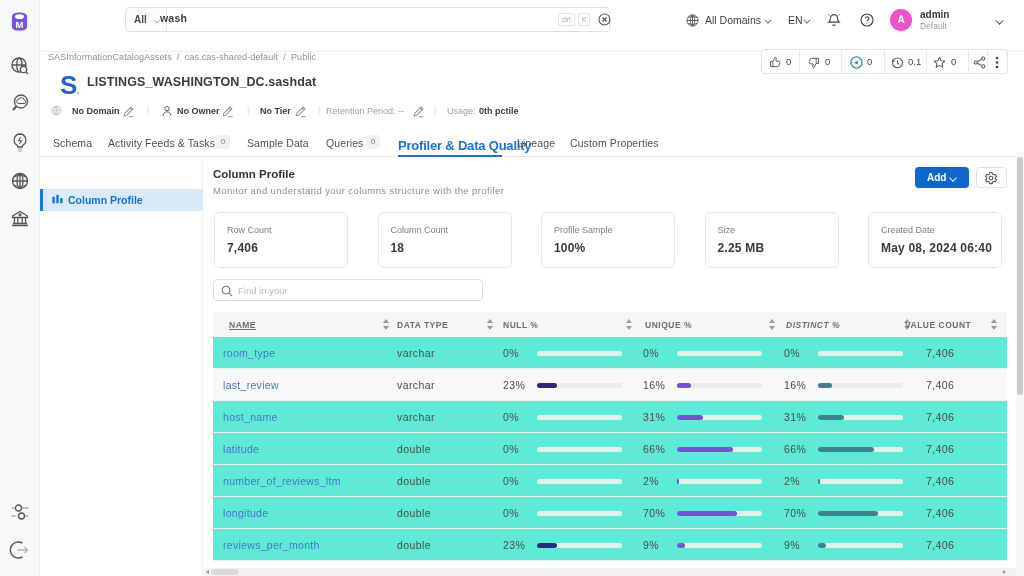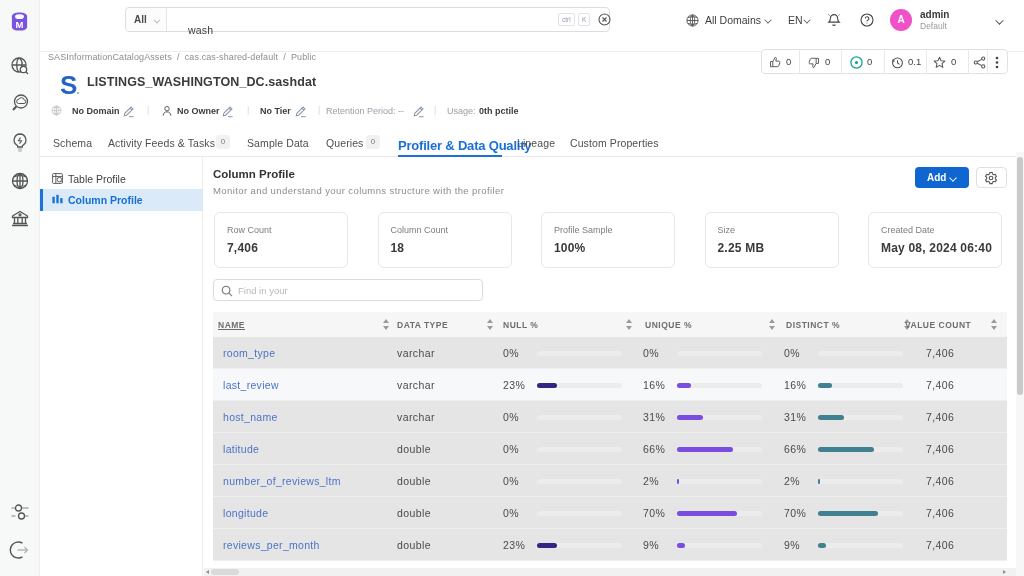--- a/index.html
+++ b/index.html
@@ -4,21 +4,21 @@
 * { margin:0; padding:0; box-sizing:border-box; }
 html,body { width:1024px; height:576px; overflow:hidden; font-family:"Liberation Sans", sans-serif; background:#fff; }
 
 #rail { position:absolute; left:0; top:0; width:40px; height:576px; background:#f7f8f8; border-right:1px solid #efefef; }
 .ric { position:absolute; left:9px; width:22px; height:22px; }
 
 #topbar { position:absolute; left:40px; top:0; width:984px; height:52px; background:#fff; border-bottom:1px solid #ededed; }
 #search { position:absolute; left:85px; top:7px; width:485px; height:25px; border:1px solid #ddd; border-radius:4px; background:#fff; }
 #search .all { position:absolute; left:0; top:0; width:41px; height:23px; border-right:1px solid #e4e4e4; background:#fcfcfc; border-radius:4px 0 0 4px; color:#4b4b4b; font-size:10px; font-weight:bold; line-height:23px; text-align:left; padding-left:8px; }
 #search .allchev { position:absolute; left:28px; top:9px; width:6px; height:6px; border-right:1.3px solid #b0b0b0; border-bottom:1.3px solid #b0b0b0; transform:rotate(45deg) scale(.8); }
-#search .q { position:absolute; left:62px; top:4px; font-size:10.5px; color:#3c3c3c; font-weight:normal; letter-spacing:.2px;margin-top:12px; }
+#search .q { position:absolute; left:34px; top:4px; font-size:10.5px; color:#3c3c3c; font-weight:bold; letter-spacing:.2px; }
 .kbd { position:absolute; top:5px; height:13px; border:1px solid #dfe3ea; border-radius:2px; color:#959ba9; font-size:6.5px; line-height:12px; padding:0 3px; background:#fff; }
 
 #crumb { position:absolute; left:48px; top:52px; font-size:9px; color:#8e8e8e; letter-spacing:.1px; }
 #title { position:absolute; left:87px; top:75px; font-size:12.5px; font-weight:bold; color:#3b3b3b; letter-spacing:.1px; }
 #meta { position:absolute; left:51px; top:104px; height:16px; font-size:9px; color:#3f3f3f; }
 #meta span { white-space:nowrap; }
 #meta .gr { color:#9aa0a6; }
 #meta .sep { color:#d8d8d8; }
 
 #actions { position:absolute; left:761px; top:49px; width:247px; height:25px; border:1px solid #e2e2e2; border-radius:4px; background:#fff; }
@@ -48,21 +48,21 @@
 .clabel { position:absolute; left:12px; top:12px; font-size:9px; color:#7d7d7d; }
 .cval { position:absolute; left:12px; top:28px; font-size:12px; font-weight:bold; color:#3a3a3a; letter-spacing:.2px; }
 #findbox { position:absolute; left:213px; top:279px; width:270px; height:22px; border:1px solid #dcdcdc; border-radius:4px; background:#fff; }
 #findbox .ph { position:absolute; left:24px; top:5px; font-size:9.5px; color:#b9b9b9; }
 
 #thead { position:absolute; left:213px; top:312px; width:794px; height:25px; background:#f6f6f6; border-radius:2px 2px 0 0; }
 .hlabel { position:absolute; top:8px; font-size:8.5px; font-weight:bold; color:#6e6e6e; letter-spacing:.5px; }
 .sort { position:absolute; top:7px; width:7px; height:11px; }
 .su { position:absolute; top:0; left:0; width:0; height:0; border-left:3px solid transparent; border-right:3px solid transparent; border-bottom:4px solid #9b9b9b; }
 .sd { position:absolute; bottom:0; left:0; width:0; height:0; border-left:3px solid transparent; border-right:3px solid transparent; border-top:4px solid #9b9b9b; }
-.trow { position:absolute; left:213px; width:794px; height:32px; border-bottom:1px solid #efefef; background:#e5e5e5; }
+.trow { position:absolute; left:213px; width:794px; height:32px; border-bottom:1px solid #efefef; background:#5eead4; }
 .cname { position:absolute; left:10px; top:10px; font-size:10.5px; letter-spacing:.3px; color:#4a74c9; }
 .ct { position:absolute; top:10px; font-size:10.5px; letter-spacing:.4px; color:#4b4b4b; }
 .track { position:absolute; top:14px; width:85px; height:5px; background:#ececec; border-radius:3px; }
 
 #vsb { position:absolute; left:1016px; top:152px; width:8px; height:424px; background:#f7f7f7; }
 #vsbthumb { position:absolute; left:1017px; top:157px; width:6px; height:238px; background:#c9c9c9; border-radius:3px; }
 #hsb { position:absolute; left:204px; top:568px; width:812px; height:8px; background:#f1f1f1; }
 svg { display:block; }
 </style></head>
 <body>
@@ -243,29 +243,20 @@
   <span class="tab" style="left:207px;">Sample Data</span>
   <span class="tab" style="left:286px;">Queries</span>
   <span class="badge" style="left:326px;">0</span>
   <span class="tab" id="activetab" style="left:358px;">Profiler &amp; Data Quality</span>
   <span class="tab" style="left:477px;">Lineage</span>
   <span class="tab" style="left:530px;">Custom Properties</span>
   <div id="underline"></div>
 </div>
 
 <div id="nav">
-  <div class="nitem" style="top:11px;">
-    <svg class="nico" viewBox="0 0 14 14" fill="none" stroke="#555" stroke-width="1">
-      <rect x="1.7" y="1.7" width="10.6" height="10.6" rx="1"></rect>
-      <path d="M1.7 4.8 h10.6 M5.2 1.7 v10.6"></path>
-      <circle cx="9" cy="8.2" r="2.4" fill="#fff"></circle>
-      <path d="M10.8 10 l1.5 1.5"></path>
-    </svg>
-    <span class="txt">Table Profile</span>
-  </div>
   <div class="nitem nsel" style="top:32px;">
     <div class="naccent"></div>
     <svg class="nico" viewBox="0 0 14 14" fill="#1a74d9">
       <rect x="1.5" y="4" width="2.6" height="7" rx=".6"></rect>
       <rect x="5.7" y="2" width="2.6" height="9" rx=".6"></rect>
       <rect x="9.9" y="5.5" width="2.6" height="5.5" rx=".6"></rect>
     </svg>
     <span class="txt">Column Profile</span>
   </div>
 </div>
@@ -301,41 +292,41 @@
     <div class="cval">May 08, 2024 06:40</div>
   </div>
 <div id="findbox">
   <svg style="position:absolute;left:7px;top:5px;" width="12" height="12" viewBox="0 0 13 13" fill="none" stroke="#777" stroke-width="1.2">
     <circle cx="5.5" cy="5.5" r="4.2"></circle>
       <path d="M8.7 8.7 L12 12"></path>
   </svg>
   <div class="ph">Find in your</div>
 </div>
 <div id="thead">
-    <div class="hlabel" style="left:5px;text-decoration:underline;">NAME</div>
+    <div class="hlabel" style="left:16px;text-decoration:underline;">NAME</div>
     <div class="sort" style="left:170px;">
       <span class="su"></span>
       <span class="sd"></span>
     </div>
     <div class="hlabel" style="left:184px;">DATA TYPE</div>
     <div class="sort" style="left:274px;">
       <span class="su"></span>
       <span class="sd"></span>
     </div>
     <div class="hlabel" style="left:290px;">NULL %</div>
     <div class="sort" style="left:413px;">
       <span class="su"></span>
       <span class="sd"></span>
     </div>
     <div class="hlabel" style="left:432px;">UNIQUE %</div>
     <div class="sort" style="left:556px;">
       <span class="su"></span>
       <span class="sd"></span>
     </div>
-    <div class="hlabel" style="left:573px;">DISTINCT %</div>
+    <div class="hlabel" style="left:573px;font-style:italic;">DISTINCT %</div>
     <div class="sort" style="left:691px;">
       <span class="su"></span>
       <span class="sd"></span>
     </div>
     <div class="hlabel" style="left:692px;">VALUE COUNT</div>
     <div class="sort" style="left:778px;">
       <span class="su"></span>
       <span class="sd"></span>
     </div>
   </div>

